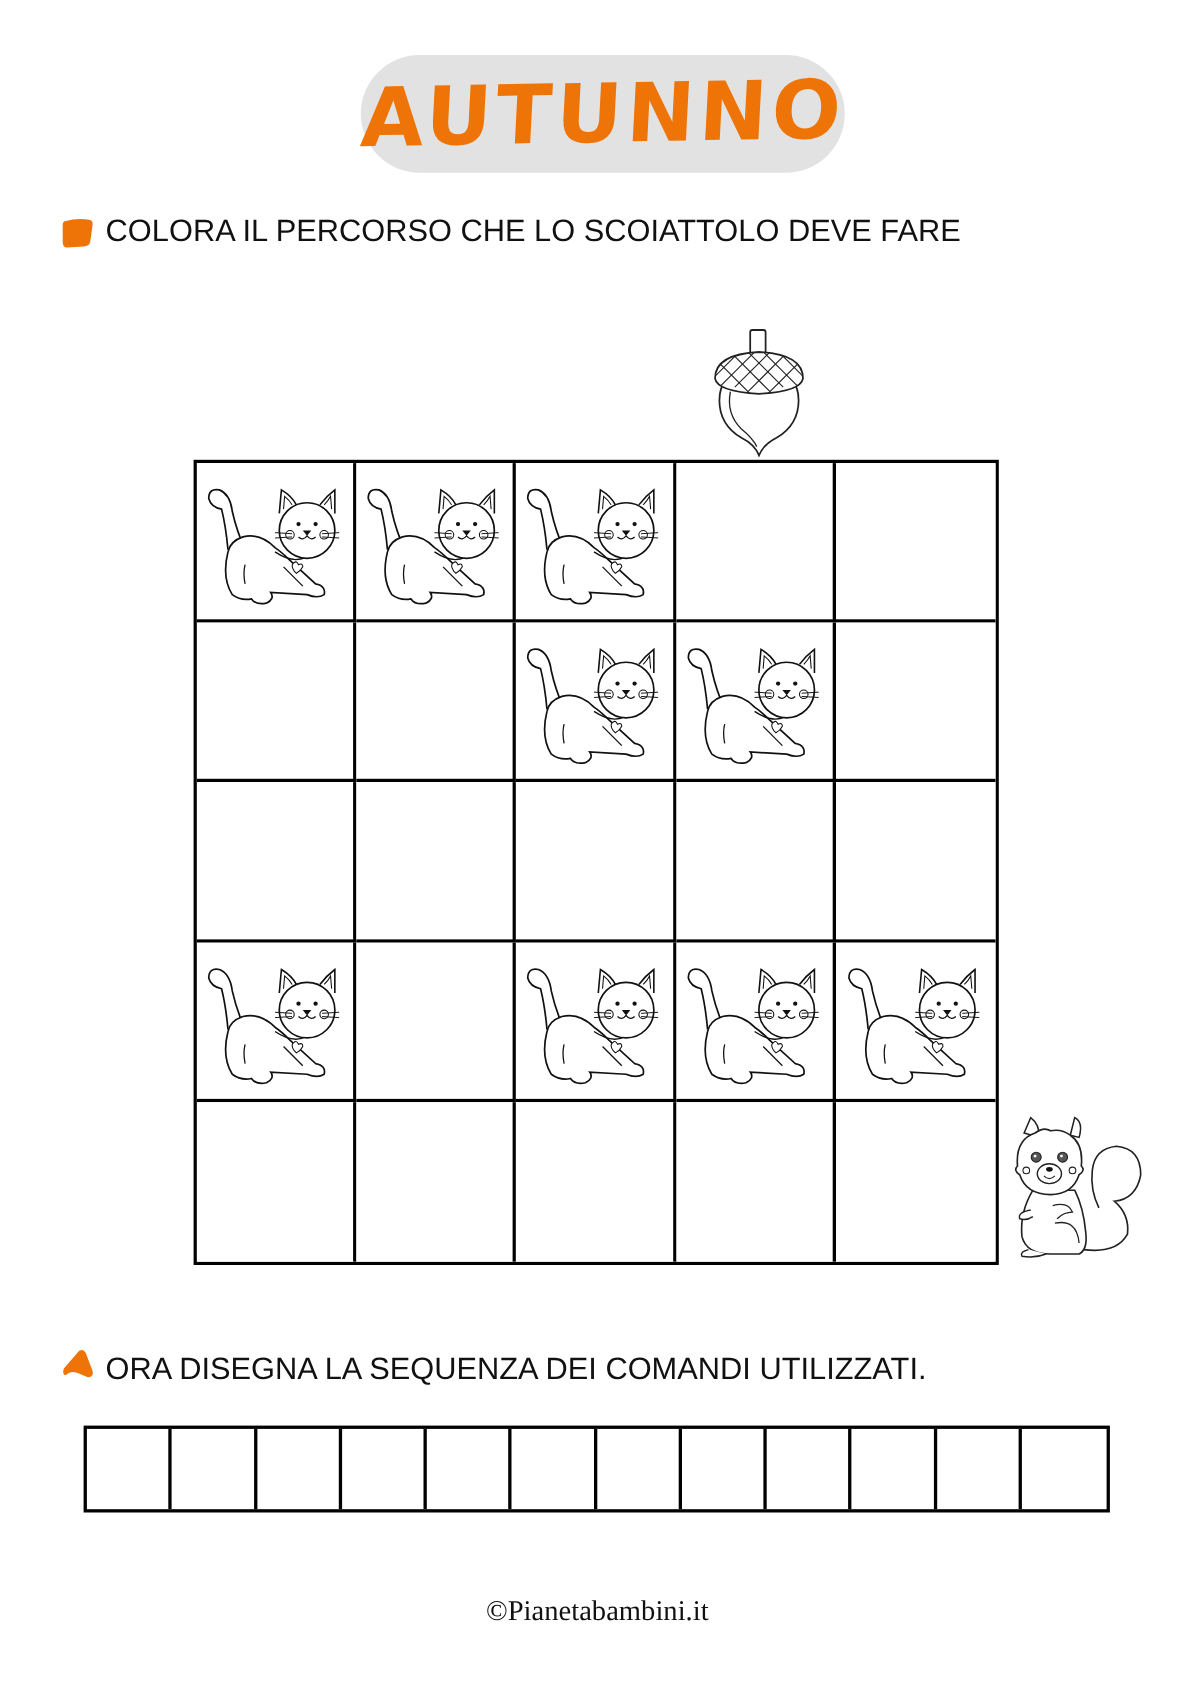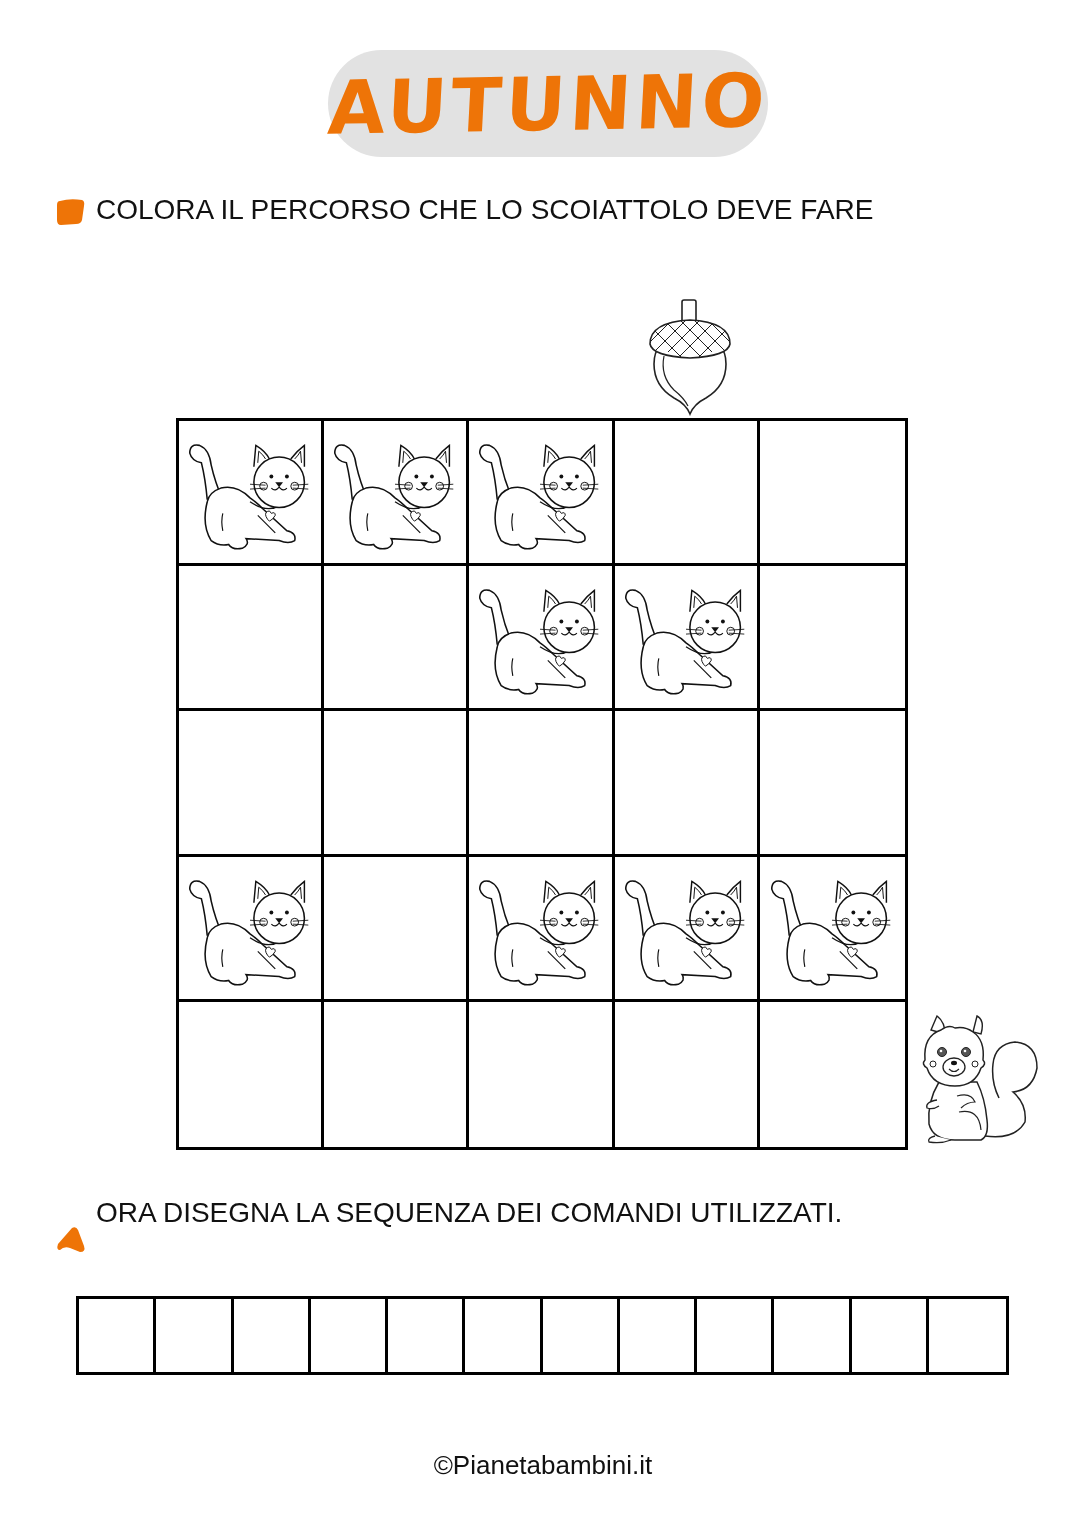--- a/index.html
+++ b/index.html
@@ -39,21 +39,21 @@
     .squirrel { position: absolute; left: 915px; top: 1012px; width: 125px; height: 135px; }
     .seq {
       position: absolute; left: 76px; top: 1296px; width: 933px; height: 79px;
       display: grid; grid-template-columns: repeat(12, 1fr);
       box-sizing: border-box; border: 3px solid #000;
     }
     .seq-cell { box-sizing: border-box; border-right: 3px solid #000; }
     .seq-cell:last-child { border-right: none; }
     .footer {
       position: absolute; left: 0; width: 1086px; top: 1450px; text-align: center;
-      font-family: Liberation Sans, sans-serif; font-size: 26px; color: #111;
+      font-family: Liberation Serif, serif; font-size: 26px; color: #111;
     }
   </style>
 </head>
 <body>
 
 <div class="title-pill">
   <span class="title-text">AUTUNNO</span>
 </div>
 
 <svg class="bullet" style="left:56px; top:198px;" width="30" height="28" viewBox="0 0 30 28">
@@ -324,21 +324,21 @@
   <circle cx="18" cy="52" r="3" fill="#fff" stroke="#222" stroke-width="1"></circle>
   <circle cx="60" cy="52" r="3" fill="#fff" stroke="#222" stroke-width="1"></circle>
   <ellipse cx="39" cy="55" rx="11" ry="9" fill="#fff" stroke="#222" stroke-width="1.3"></ellipse>
   <ellipse cx="39" cy="51" rx="3" ry="2.2" fill="#111"></ellipse>
   <path d="M34 57 Q39 62 44 57" fill="none" stroke="#222" stroke-width="1.1"></path>
 </svg>
 
 <svg class="bullet" style="left:56px; top:1226px;" width="30" height="28" viewBox="0 0 30 28">
   <path d="M16 2 Q20 0 22 4 L28 20 Q30 26 24 26 L14 22 Q8 20 4 24 Q0 24 2 18 Z" fill="#ee7407"></path>
 </svg>
-<div class="instr" style="top:1196px;">
+<div class="instr" style="top:1228px;">
   <div>ORA DISEGNA LA SEQUENZA DEI COMANDI UTILIZZATI.</div>
 </div>
 
 <div class="seq" id="seq-strip">
     <div class="seq-cell"></div>
     <div class="seq-cell"></div>
     <div class="seq-cell"></div>
     <div class="seq-cell"></div>
     <div class="seq-cell"></div>
     <div class="seq-cell"></div>

